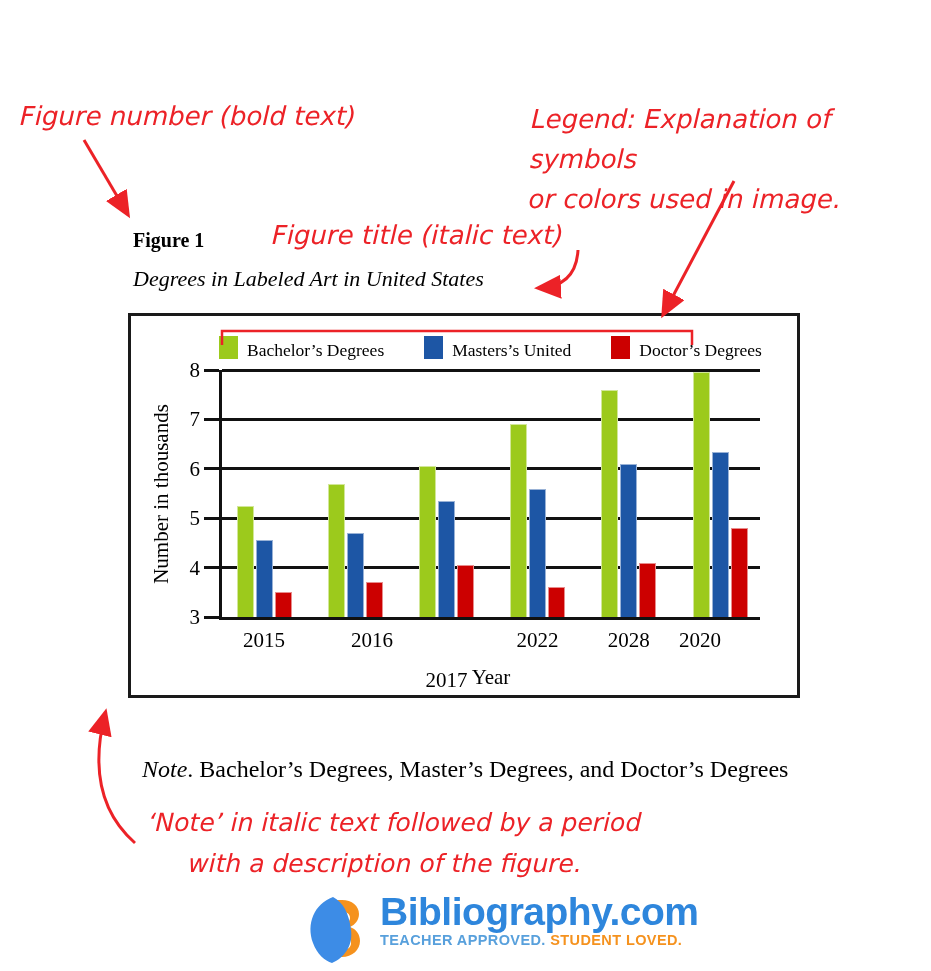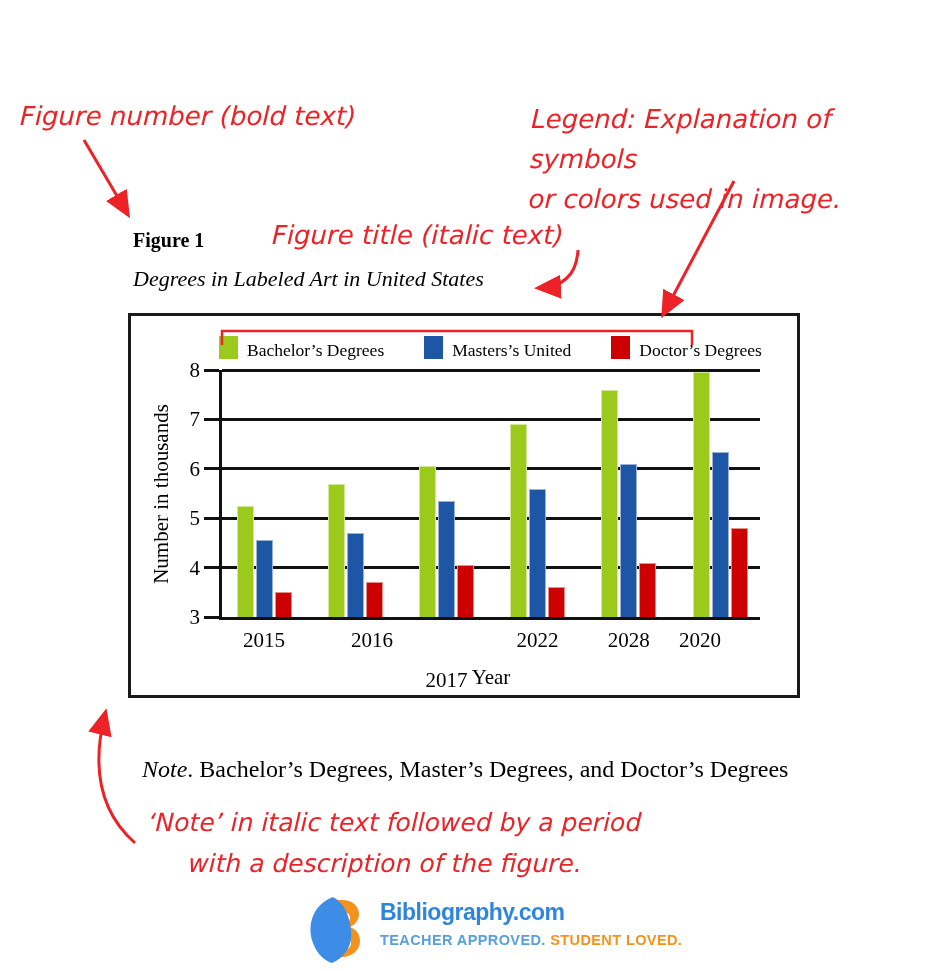--- a/index.html
+++ b/index.html
@@ -32,24 +32,24 @@
                font-size:21px;white-space:nowrap;}
   .bar-group{position:absolute;bottom:0;display:flex;align-items:flex-end;gap:2px;}
   .bar{width:17px;box-sizing:border-box;border:1px solid rgba(255,255,255,.55);border-bottom:none;}
   .xlabels{position:absolute;left:0;top:312px;width:100%;height:30px;padding-left:48px;}
   .xtick-label{position:absolute;top:0;width:80px;text-align:center;font-size:21px;}
   .xaxis-title{position:absolute;left:320px;top:349px;width:80px;text-align:center;font-size:21px;}
   .note{position:absolute;left:142px;top:706px;font-size:24px;line-height:40px;margin-top:43px;}
   .it{font-style:italic;}
   .logo{position:absolute;left:302px;top:894px;display:flex;gap:12px;align-items:flex-start;}
   .logo-text{display:flex;flex-direction:column;}
-  .logo-word{font-family:"Liberation Sans",sans-serif;font-weight:bold;font-size:23px;
+  .logo-word{font-family:"Liberation Sans",sans-serif;font-weight:bold;font-size:39px;
              color:#2e86dc;line-height:36px;letter-spacing:-0.5px;}
   .logo-tag{font-family:"Liberation Sans",sans-serif;font-weight:bold;font-size:14.5px;
-            letter-spacing:0.4px;margin-top:2px;text-align:center;}
+            letter-spacing:0.4px;margin-top:2px;}
   .tag-blue{color:#58a0dc;}
   .tag-orange{color:#f5921e;}
   .overlay{position:absolute;left:0;top:0;pointer-events:none;}
 </style>
 </head>
 <body>
 
 <div class="canvas">
 
 

